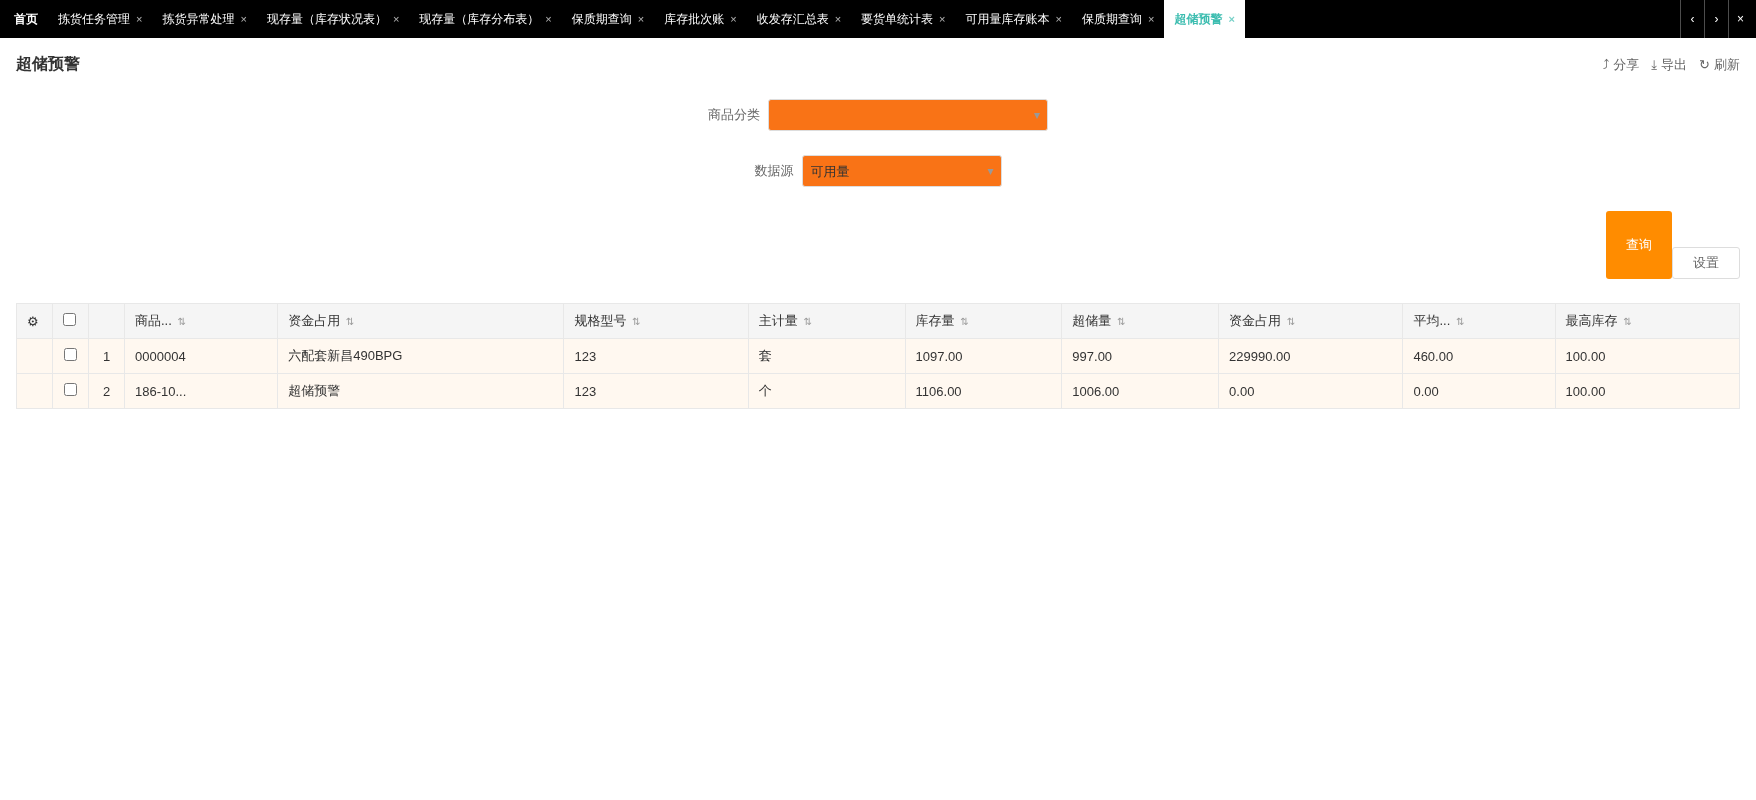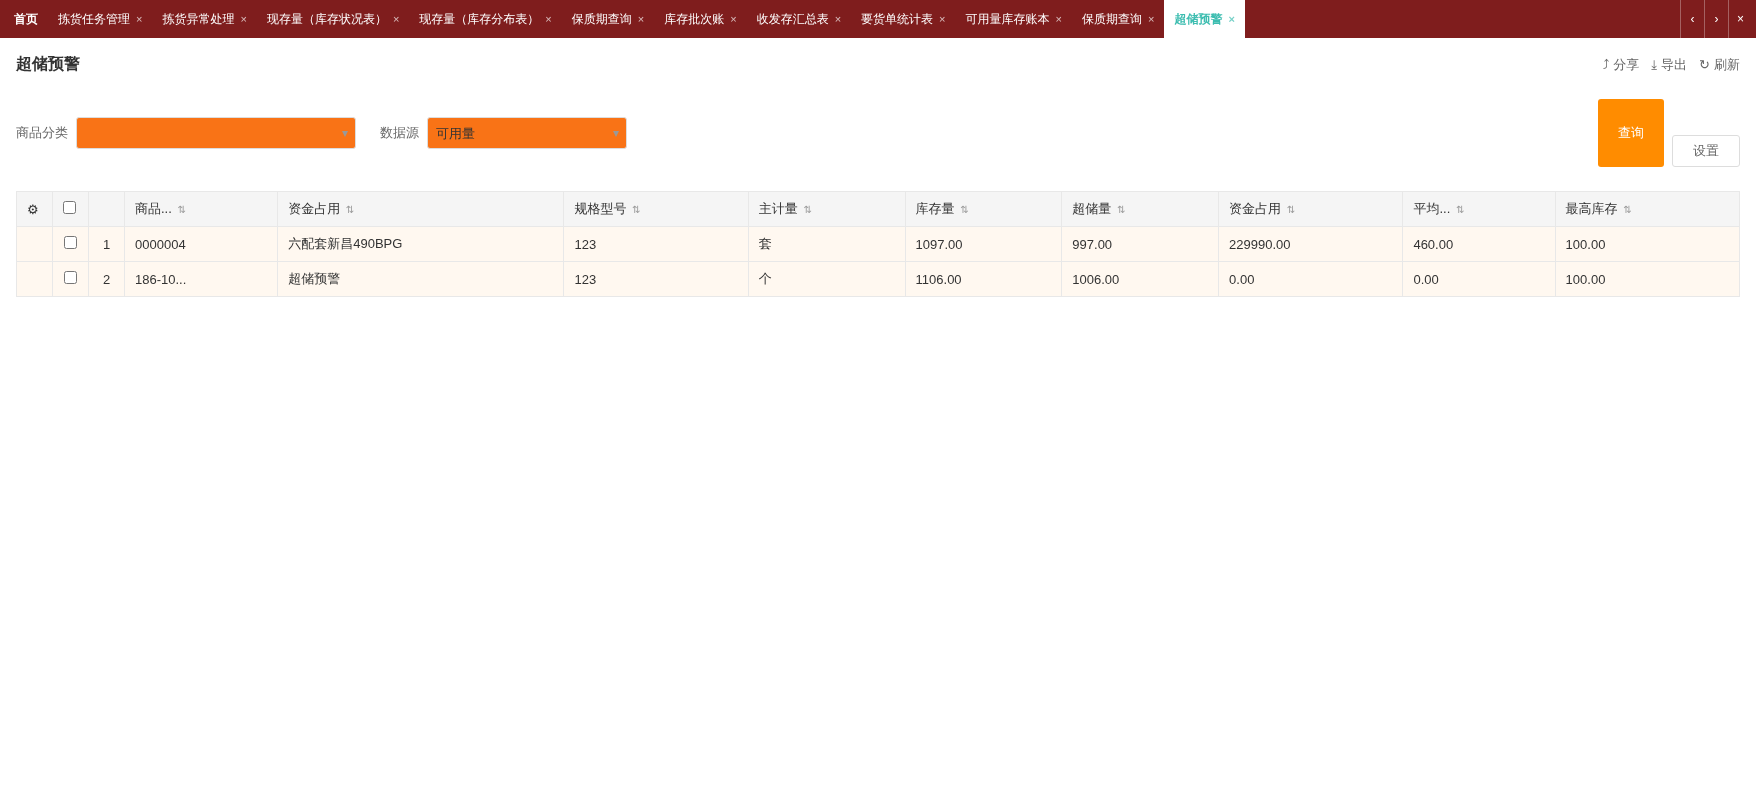--- a/index.html
+++ b/index.html
@@ -2,21 +2,21 @@
 <html><head>
   <meta charset="utf-8">
   <style>
     * { box-sizing: border-box; margin: 0; padding: 0; }
     body { font-family: 'Microsoft YaHei', Arial, sans-serif; font-size: 13px; background: #f5f5f5; color: #333; }
 
     
     .top-nav {
       display: flex;
       align-items: center;
-      background: #7f1d1d;
+      background: #000000;
       height: 38px;
       padding: 0 4px;
       overflow: hidden;
       white-space: nowrap;
     }
     .nav-tab {
       display: inline-flex;
       align-items: center;
       padding: 0 10px;
       height: 38px;
@@ -88,20 +88,21 @@
       cursor: pointer;
     }
 
     
     .filter-row {
       display: flex;
       align-items: center;
       gap: 24px;
       margin-bottom: 16px;
       padding: 8px 0;
+      flex-direction: column;
     }
     .filter-item {
       display: flex;
       align-items: center;
       gap: 8px;
     }
     .filter-label {
       font-size: 13px;
       color: #666;
       white-space: nowrap;
@@ -129,21 +130,20 @@
       right: 8px;
       top: 50%;
       transform: translateY(-50%);
       pointer-events: none;
       color: #999;
       font-size: 12px;
     }
     .filter-actions {
       margin-left: auto;
       display: flex;
-      gap: 8px;
       justify-content: space-between;
     }
     .btn-query {
       background: #ff8c00;
       color: #fff;
       border: none;
       border-radius: 3px;
       padding: 6px 20px;
       font-size: 13px;
       cursor: pointer;

